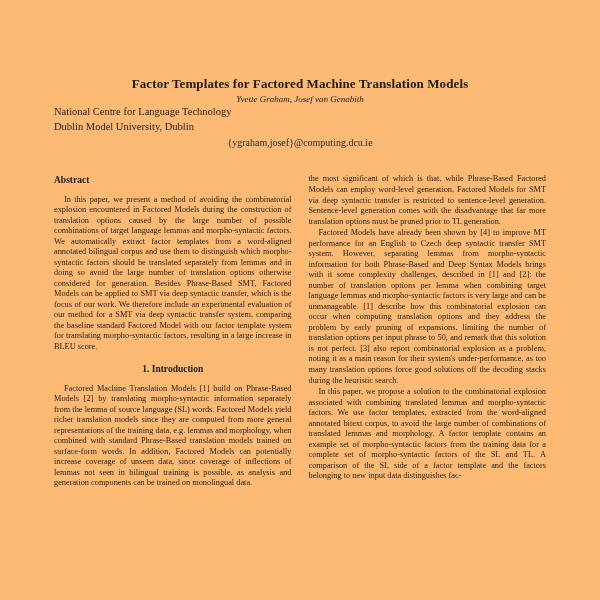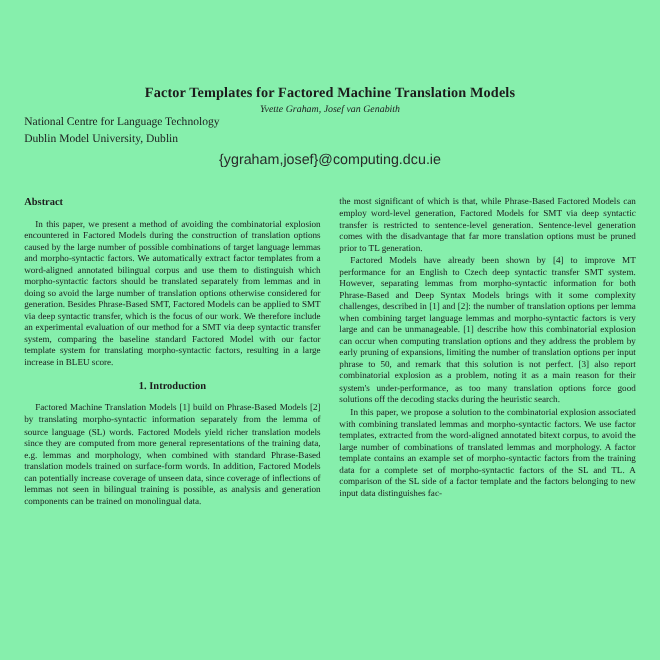--- a/index.html
+++ b/index.html
@@ -11,23 +11,23 @@
       width: 600px;
       height: 600px;
       overflow: hidden;
       font-family: "Liberation Serif", serif;
       color: #1c1c1c;
     }
     .page {
       box-sizing: border-box;
       width: 600px;
       height: 600px;
-      padding: 0 22px;
+      padding: 0 54px;
       overflow: hidden;
-      background: #86efac;
+      background: #fdba74;
     }
     .paper-title {
       margin-top: 76px;
       text-align: center;
       font-weight: bold;
       font-size: 13px;
       letter-spacing: 0.1px;
     }
     .authors {
       margin-top: 2px;
@@ -36,22 +36,22 @@
       font-size: 9px;
     }
     .affiliation {
       text-align: left;
       font-size: 10.5px;
       line-height: 1.45;
     }
     .email {
       margin-top: 3px;
       text-align: center;
-      font-family: Liberation Sans, sans-serif;
-      font-size: 13px;
+      font-family: Liberation Serif, serif;
+      font-size: 10px;
       color: #2a2a2a;
     }
     .columns {
       display: flex;
       gap: 17px;
       margin-top: 26px;
     }
     .col {
       flex: 1 1 0;
       font-size: 8.3px;

